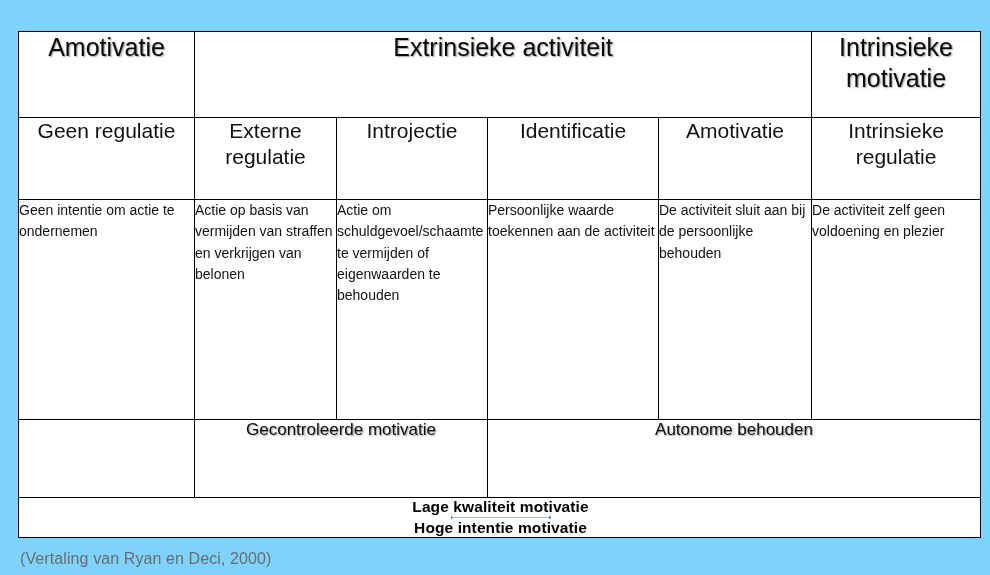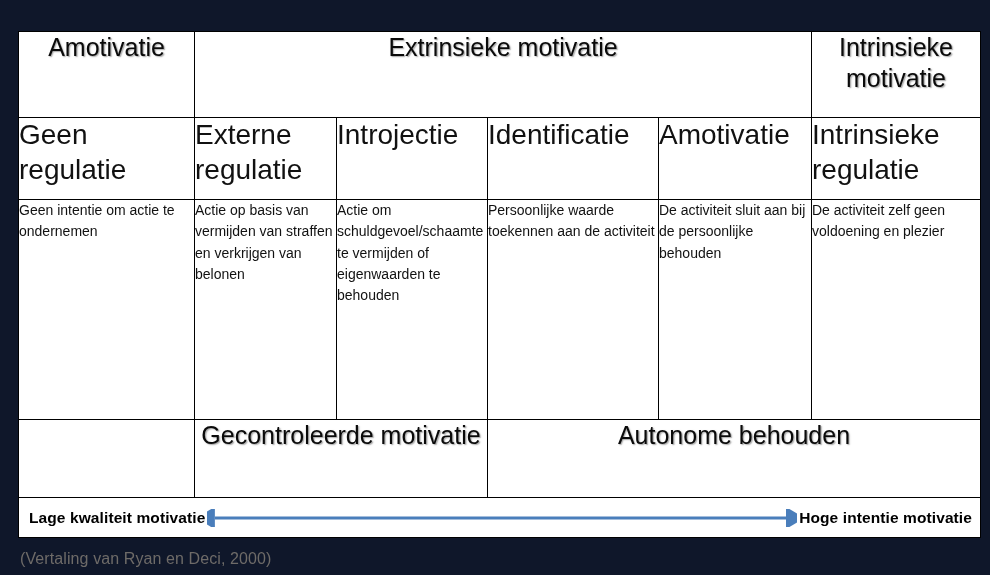--- a/index.html
+++ b/index.html
@@ -9,21 +9,21 @@
     width: 990px;
     height: 575px;
     overflow: hidden;
     font-family: "Liberation Sans", sans-serif;
   }
 
   #page {
     position: relative;
     width: 990px;
     height: 575px;
-    background: #0f172a;
+    background: #7dd3fc;
   }
 
   .sdt-table {
     position: absolute;
     left: 18px;
     top: 31px;
     width: 962px;
     border-collapse: collapse;
     table-layout: fixed;
   }
@@ -45,22 +45,23 @@
     color: #0a0a0a;
     padding-top: 9px;
     text-shadow: 1.2px 1.2px 1.4px rgba(90,90,90,0.55);
     white-space: normal;
   }
 
   
   .reg-cell {
     height: 81px;
     background: #dbe2f1;
-    vertical-align: top;
-    font-size: 28px;
+    text-align: center;
+    vertical-align: top;
+    font-size: 21px;
     line-height: 1.24;
     color: #111111;
     padding-top: 9px;
   }
 
   
   .desc-cell {
     height: 219px;
     text-align: left;
     vertical-align: top;
@@ -71,21 +72,21 @@
     word-break: break-word;
     overflow-wrap: anywhere;
   }
 
   
   .sum-cell {
     height: 77px;
     background: #dbe2f1;
     text-align: center;
     vertical-align: top;
-    font-size: 25px;
+    font-size: 17px;
     line-height: 1.22;
     color: #0a0a0a;
     padding-top: 8px;
     text-shadow: 1.2px 1.2px 1.4px rgba(90,90,90,0.55);
   }
   .sum-cell.blank { text-shadow: none; }
 
   
   .axis-cell {
     height: 39px;
@@ -94,20 +95,21 @@
     vertical-align: middle;
   }
 
   .axis-wrap {
     position: relative;
     display: flex;
     align-items: center;
     height: 39px;
     padding: 0 8px 0 10px;
     box-sizing: border-box;
+    flex-direction: column;
   }
 
   .axis-label {
     font-size: 15.5px;
     font-weight: bold;
     color: #000000;
     white-space: nowrap;
     letter-spacing: 0.1px;
   }
 
@@ -139,21 +141,21 @@
       <col style="width:142px">
       <col style="width:151px">
       <col style="width:171px">
       <col style="width:153px">
       <col style="width:169px">
     </colgroup>
     <tbody>
 
       <tr>
         <td class="band-cell" colspan="1">Amotivatie</td>
-        <td class="band-cell" colspan="4">Extrinsieke motivatie</td>
+        <td class="band-cell" colspan="4">Extrinsieke activiteit</td>
         <td class="band-cell" colspan="1">Intrinsieke motivatie</td>
       </tr>
 
       <tr>
         <td class="reg-cell">Geen regulatie</td>
         <td class="reg-cell">Externe regulatie</td>
         <td class="reg-cell">Introjectie</td>
         <td class="reg-cell">Identificatie</td>
         <td class="reg-cell">Amotivatie</td>
         <td class="reg-cell">Intrinsieke regulatie</td>

